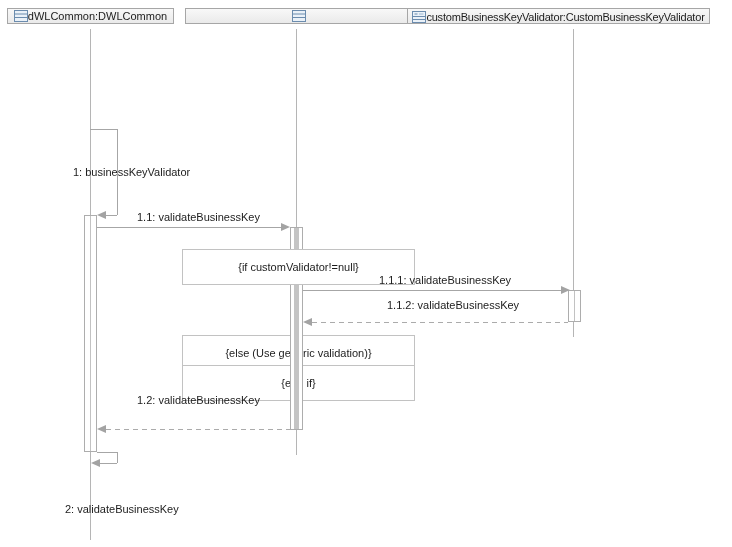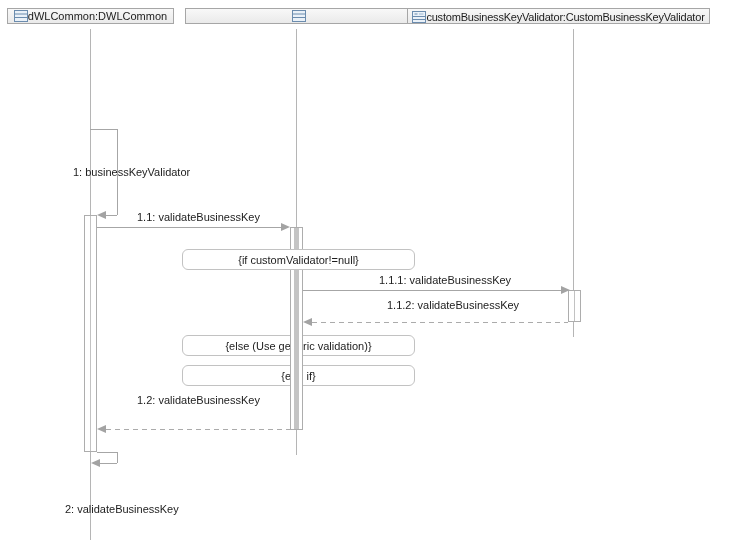--- a/index.html
+++ b/index.html
@@ -21,22 +21,22 @@
     display:flex; align-items:center; justify-content:center; 
     white-space:nowrap; overflow:hidden;
   }
   .h1 { left:7px;   width:167px; }
   .h2 { left:185px; width:227px; letter-spacing:-0.2px; }
   .h3 { left:407px; width:303px; letter-spacing:-0.2px;align-items:flex-end; }
   .icon { display:inline-flex; flex:0 0 auto; }
 
   
   .cons {
-    position:absolute; left:182px; width:233px; height:21px; box-sizing:border-box;
-    border:1px solid #c2c2c2; border-radius:6px; background:#ffffff;
+    position:absolute; left:182px; width:233px; height:36px; box-sizing:border-box;
+    border:1px solid #c2c2c2; border-radius:0; background:#ffffff;
     display:flex; align-items:center; justify-content:center; white-space:nowrap;
   }
   .c1 { top:249px; } .c2 { top:335px; } .c3 { top:365px; }
 
   
   .act { position:absolute; box-sizing:border-box; background:#ffffff; border:1px solid #adadad; }
   .a1 { left:84px;  top:215px; width:13px; height:237px; }
   .a2 { left:290px; top:227px; width:13px; height:203px; }
   .a3 { left:568px; top:290px; width:13px; height:32px; }
   .act .inner-line { position:absolute; top:0; bottom:0; left:5px; width:1px; background:#c2c2c2; }

